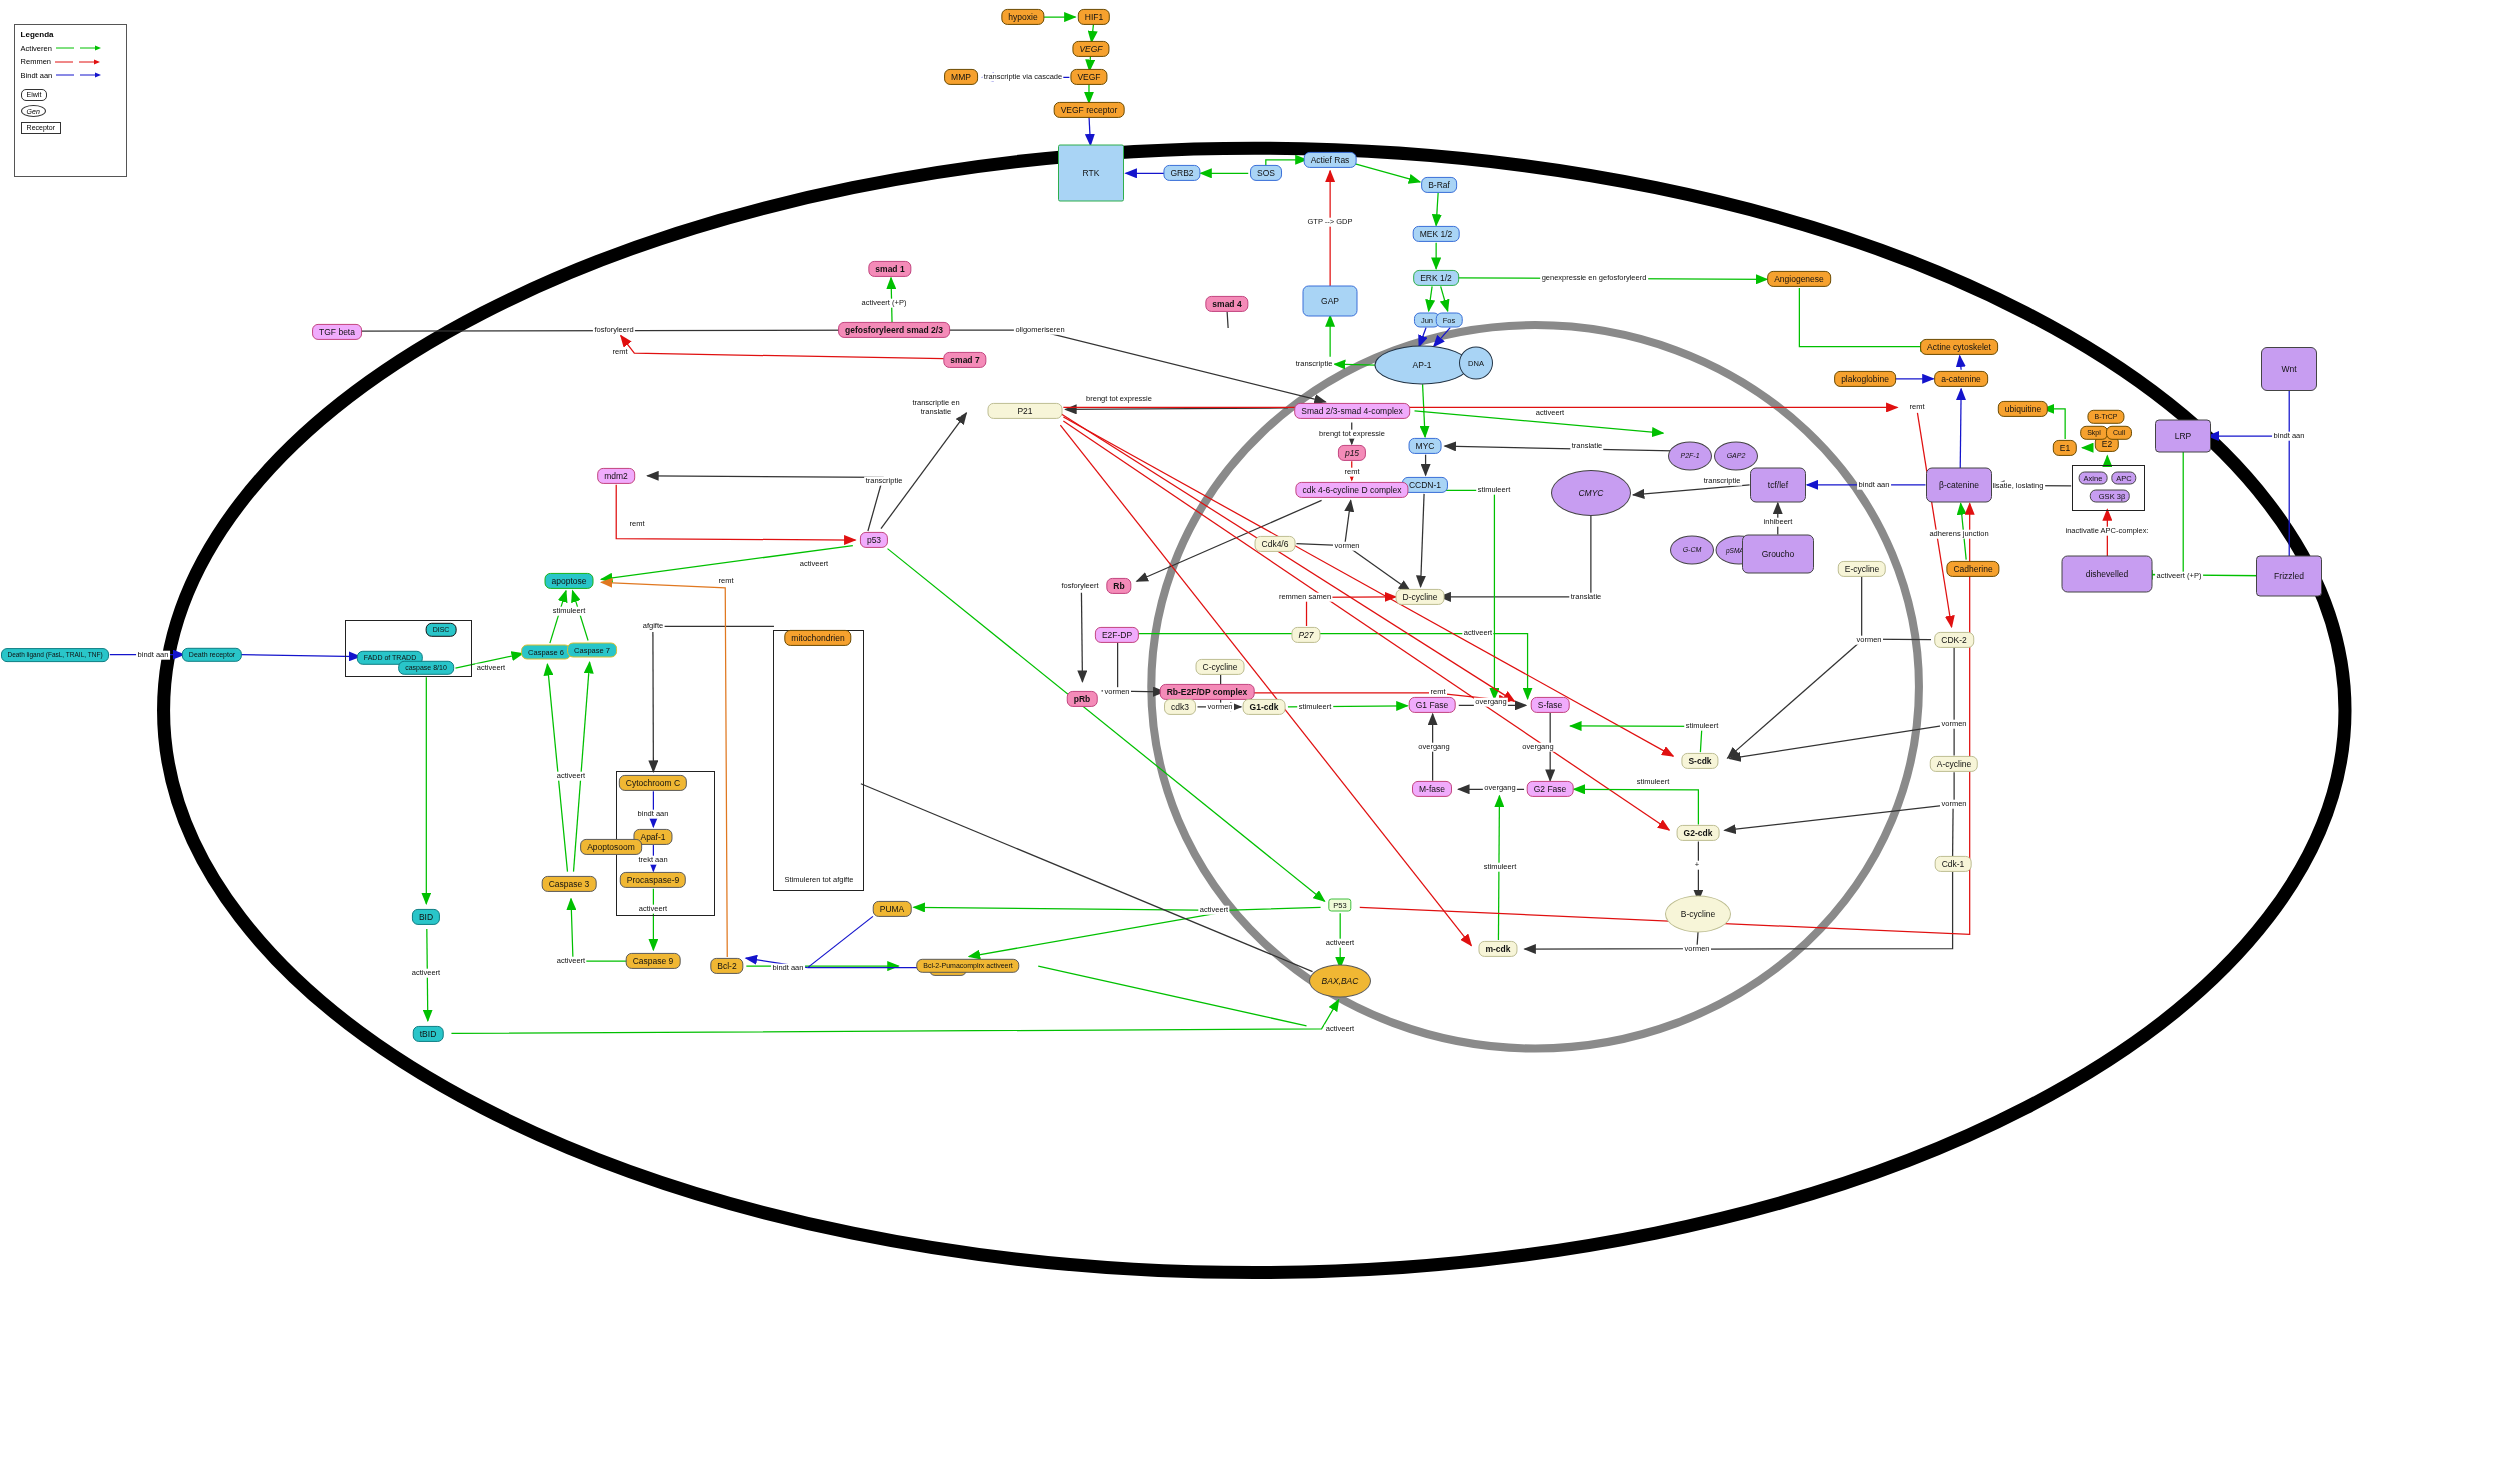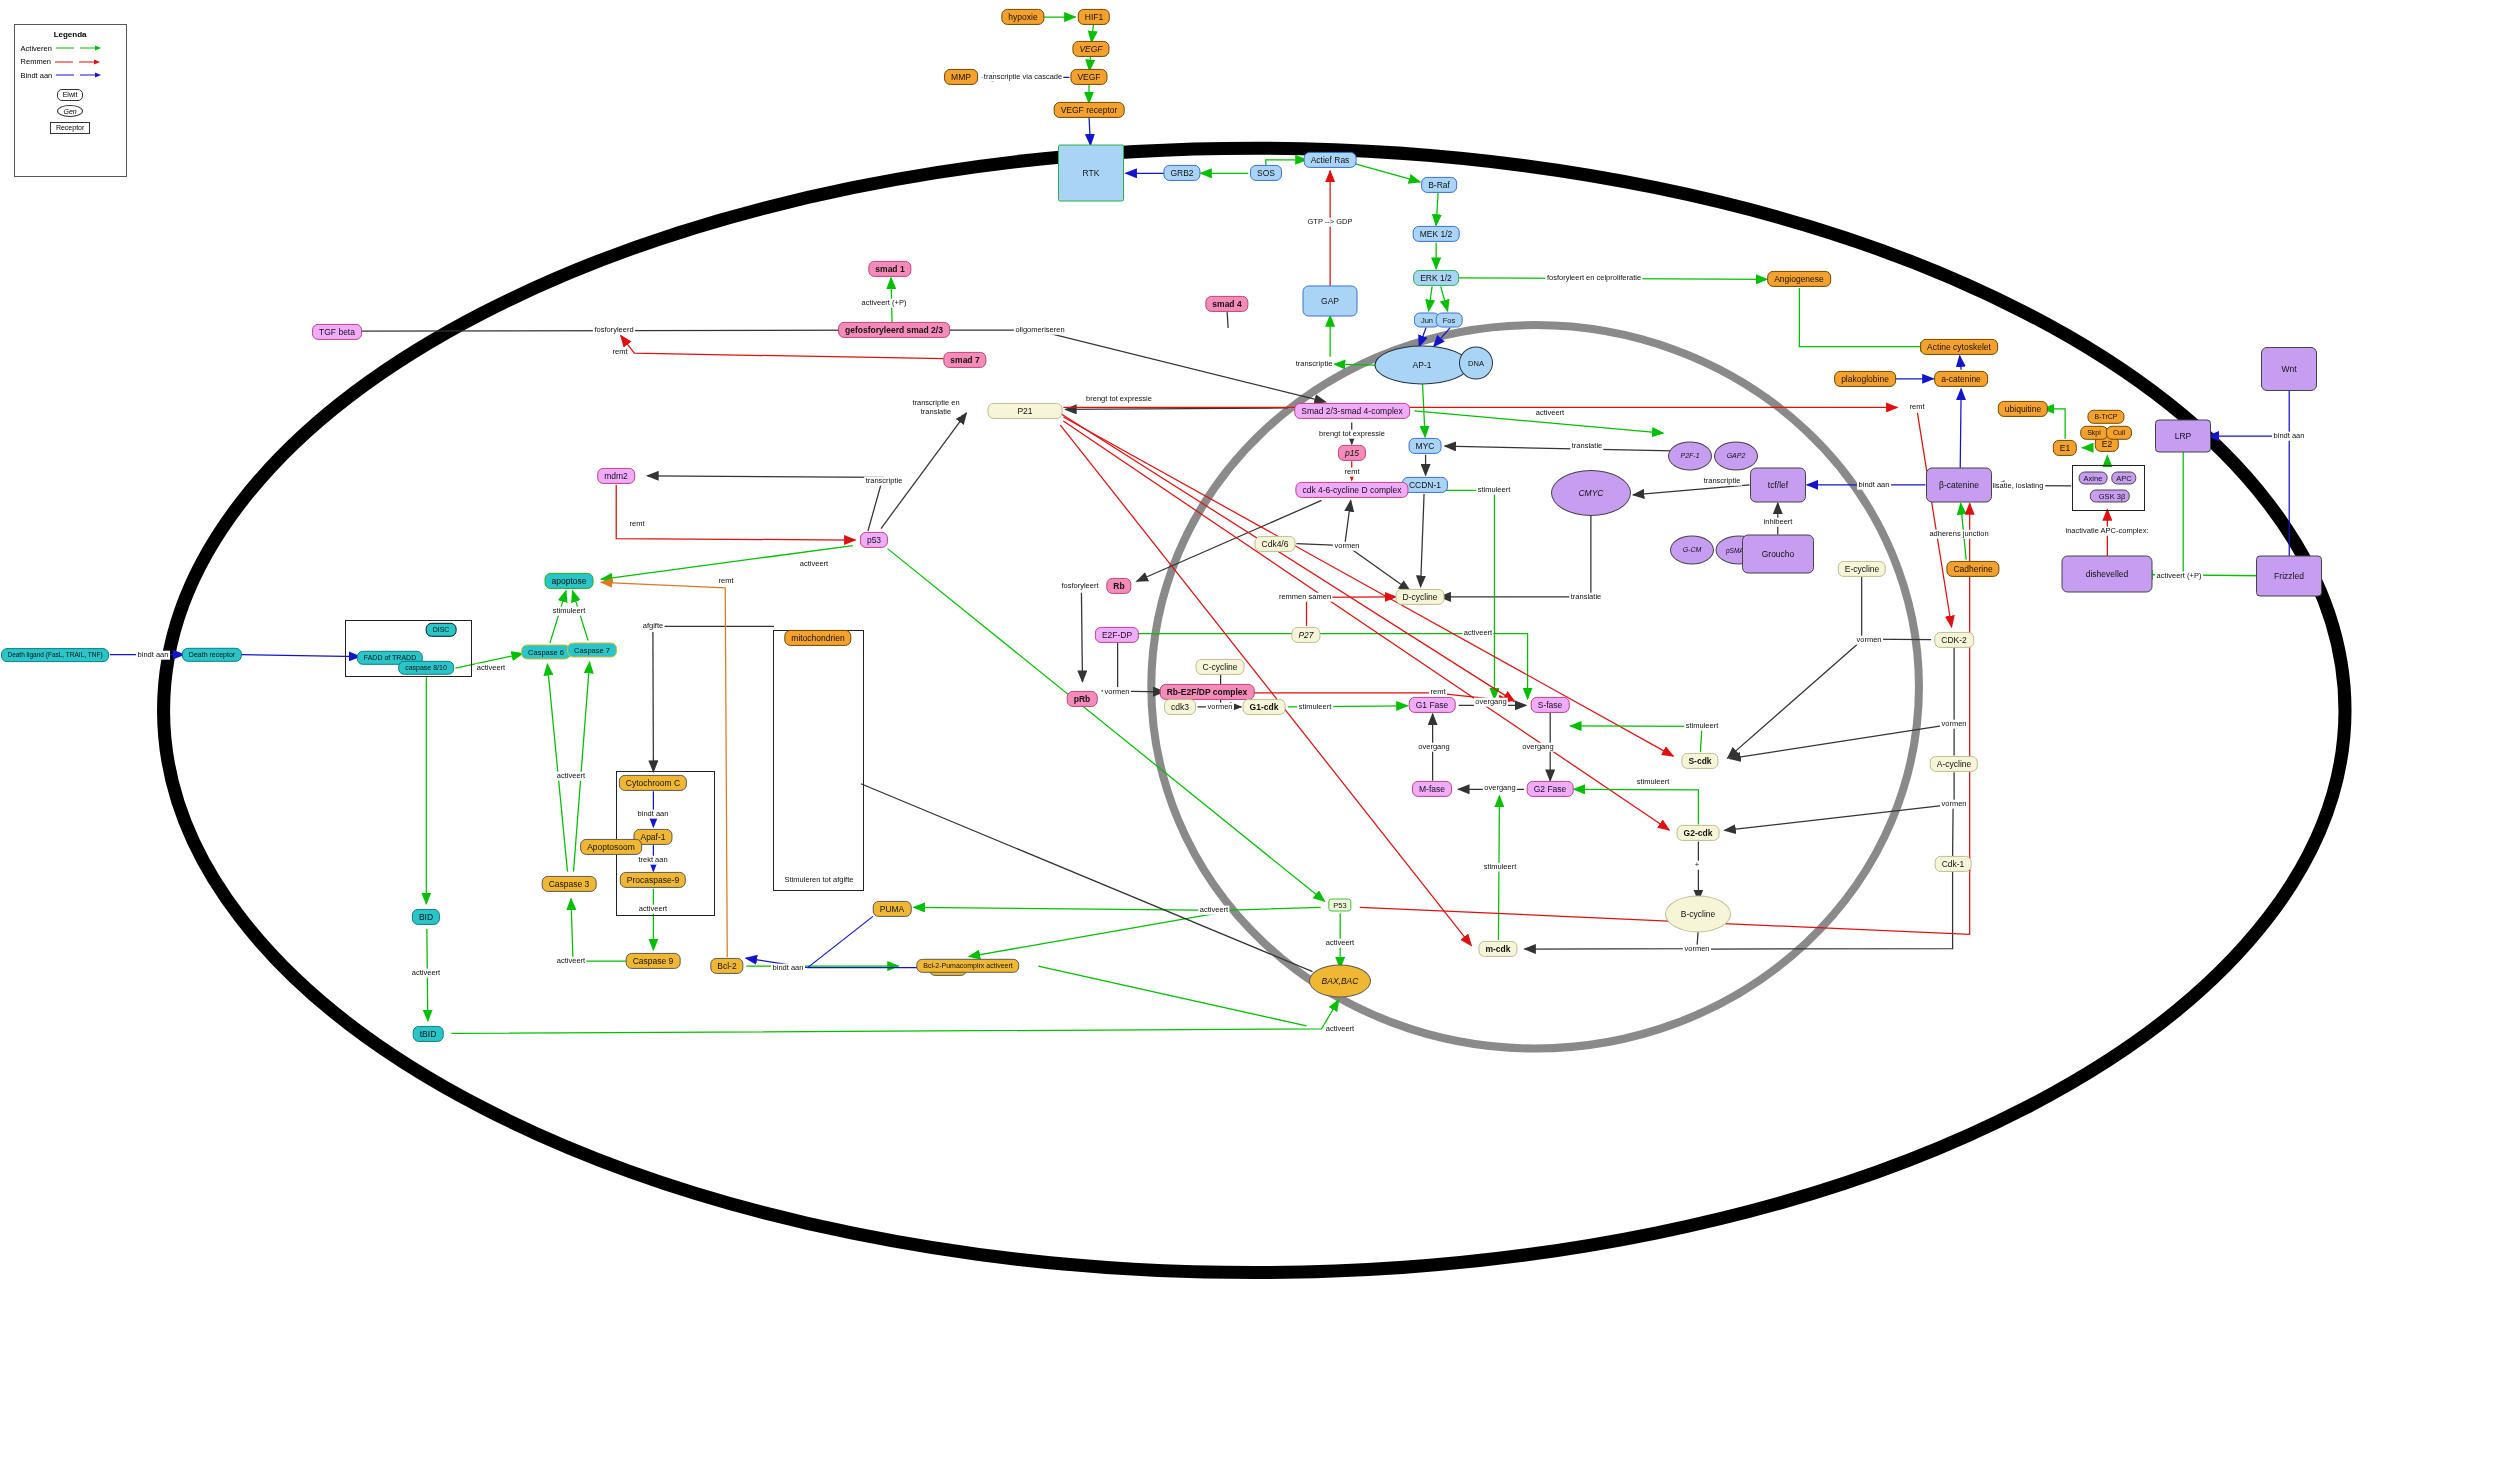--- a/index.html
+++ b/index.html
@@ -30,21 +30,21 @@
   .y{background:#F7F5D8;border-color:#bdbd92;}
   .yb{background:#F7F5D8;border-color:#bdbd92;font-weight:bold;}
   .yg{background:#F7F5D8;border-color:#bdbd92;font-style:italic;}
   .ye{background:#F7F5D8;border-color:#bdbd92;border-radius:50%;}
   .yp{background:#EFFBD8;border-color:#3fbf3f;border-radius:3px;padding:1px 4px;}
   .v{background:#C79DF1;border-color:#444;}
   .ve{background:#C79DF1;border-color:#444;border-radius:50%;font-style:ital‌ic;font-style:italic;}
   .vs{background:#C79DF1;border-color:#444;padding:1px 4px;}
   .vr{background:#C79DF1;border-color:#444;border-radius:4px;}
   
-  .legend{position:absolute;left:13.6px;top:23.6px;width:113px;height:153px;border:1px solid #555;background:#fff;z-index:6;padding:5px 6px;box-sizing:border-box;text-align:center;}
+  .legend{position:absolute;left:13.6px;top:23.6px;width:113px;height:153px;border:1px solid #555;background:#fff;z-index:6;padding:5px 6px;box-sizing:border-box;}
   .legend-title{font-weight:bold;font-size:8px;margin-bottom:5px;}
   .legend-row{display:flex;align-items:center;gap:4px;font-size:7.5px;margin-bottom:4.5px;}
   .legend-shape{display:inline-block;border:1px solid #333;font-size:7px;padding:1.5px 5px;margin-top:4.5px;}
   .shape-eiwit{border-radius:5px;}
   .shape-gen{border-radius:50%;font-style:italic;}
   .shape-receptor{border-radius:0;}
 </style>
 </head>
 <body>
 
@@ -324,21 +324,21 @@
     <div class="node v" style="left: 1959px; top: 485px; width: 66px; height: 35px;">β-catenine</div>
     <div class="node vs" style="left: 2093px; top: 478px; font-size: 7.5px;">Axine</div>
     <div class="node vs" style="left: 2124px; top: 478px; font-size: 7.5px;">APC</div>
     <div class="node vs" style="left: 2110px; top: 496px; font-size: 7.5px; padding-left: 8px;">GSK 3β</div>
     <div class="node v" style="left: 2107px; top: 574px; width: 91px; height: 37px;">dishevelled</div>
     <div class="node vr" style="left: 2183px; top: 436px; width: 56px; height: 33px;">LRP</div>
     <div class="node v" style="left: 2289px; top: 369px; width: 56px; height: 44px;">Wnt</div>
     <div class="node vr" style="left: 2289px; top: 576px; width: 66px; height: 41px;">Frizzled</div>
     <div class="lbl" style="left: 1023px; top: 77px;">transcriptie via cascade</div>
     <div class="lbl" style="left: 1330px; top: 222px;">GTP --&gt; GDP</div>
-    <div class="lbl" style="left: 1594px; top: 278px;">fosforyleert en celproliferatie</div>
+    <div class="lbl" style="left: 1594px; top: 278px;">genexpressie en gefosforyleerd</div>
     <div class="lbl" style="left: 1314px; top: 364px;">transcriptie</div>
     <div class="lbl" style="left: 614px; top: 330px;">fosforyleerd</div>
     <div class="lbl" style="left: 620px; top: 352px;">remt</div>
     <div class="lbl" style="left: 884px; top: 303px;">activeert (+P)</div>
     <div class="lbl" style="left: 1040px; top: 330px;">oligomeriseren</div>
     <div class="lbl" style="left: 936px; top: 408px;">transcriptie en
 translatie</div>
     <div class="lbl" style="left: 1119px; top: 399px;">brengt tot expressie</div>
     <div class="lbl" style="left: 1550px; top: 413px;">activeert</div>
     <div class="lbl" style="left: 1587px; top: 446px;">translatie</div>

